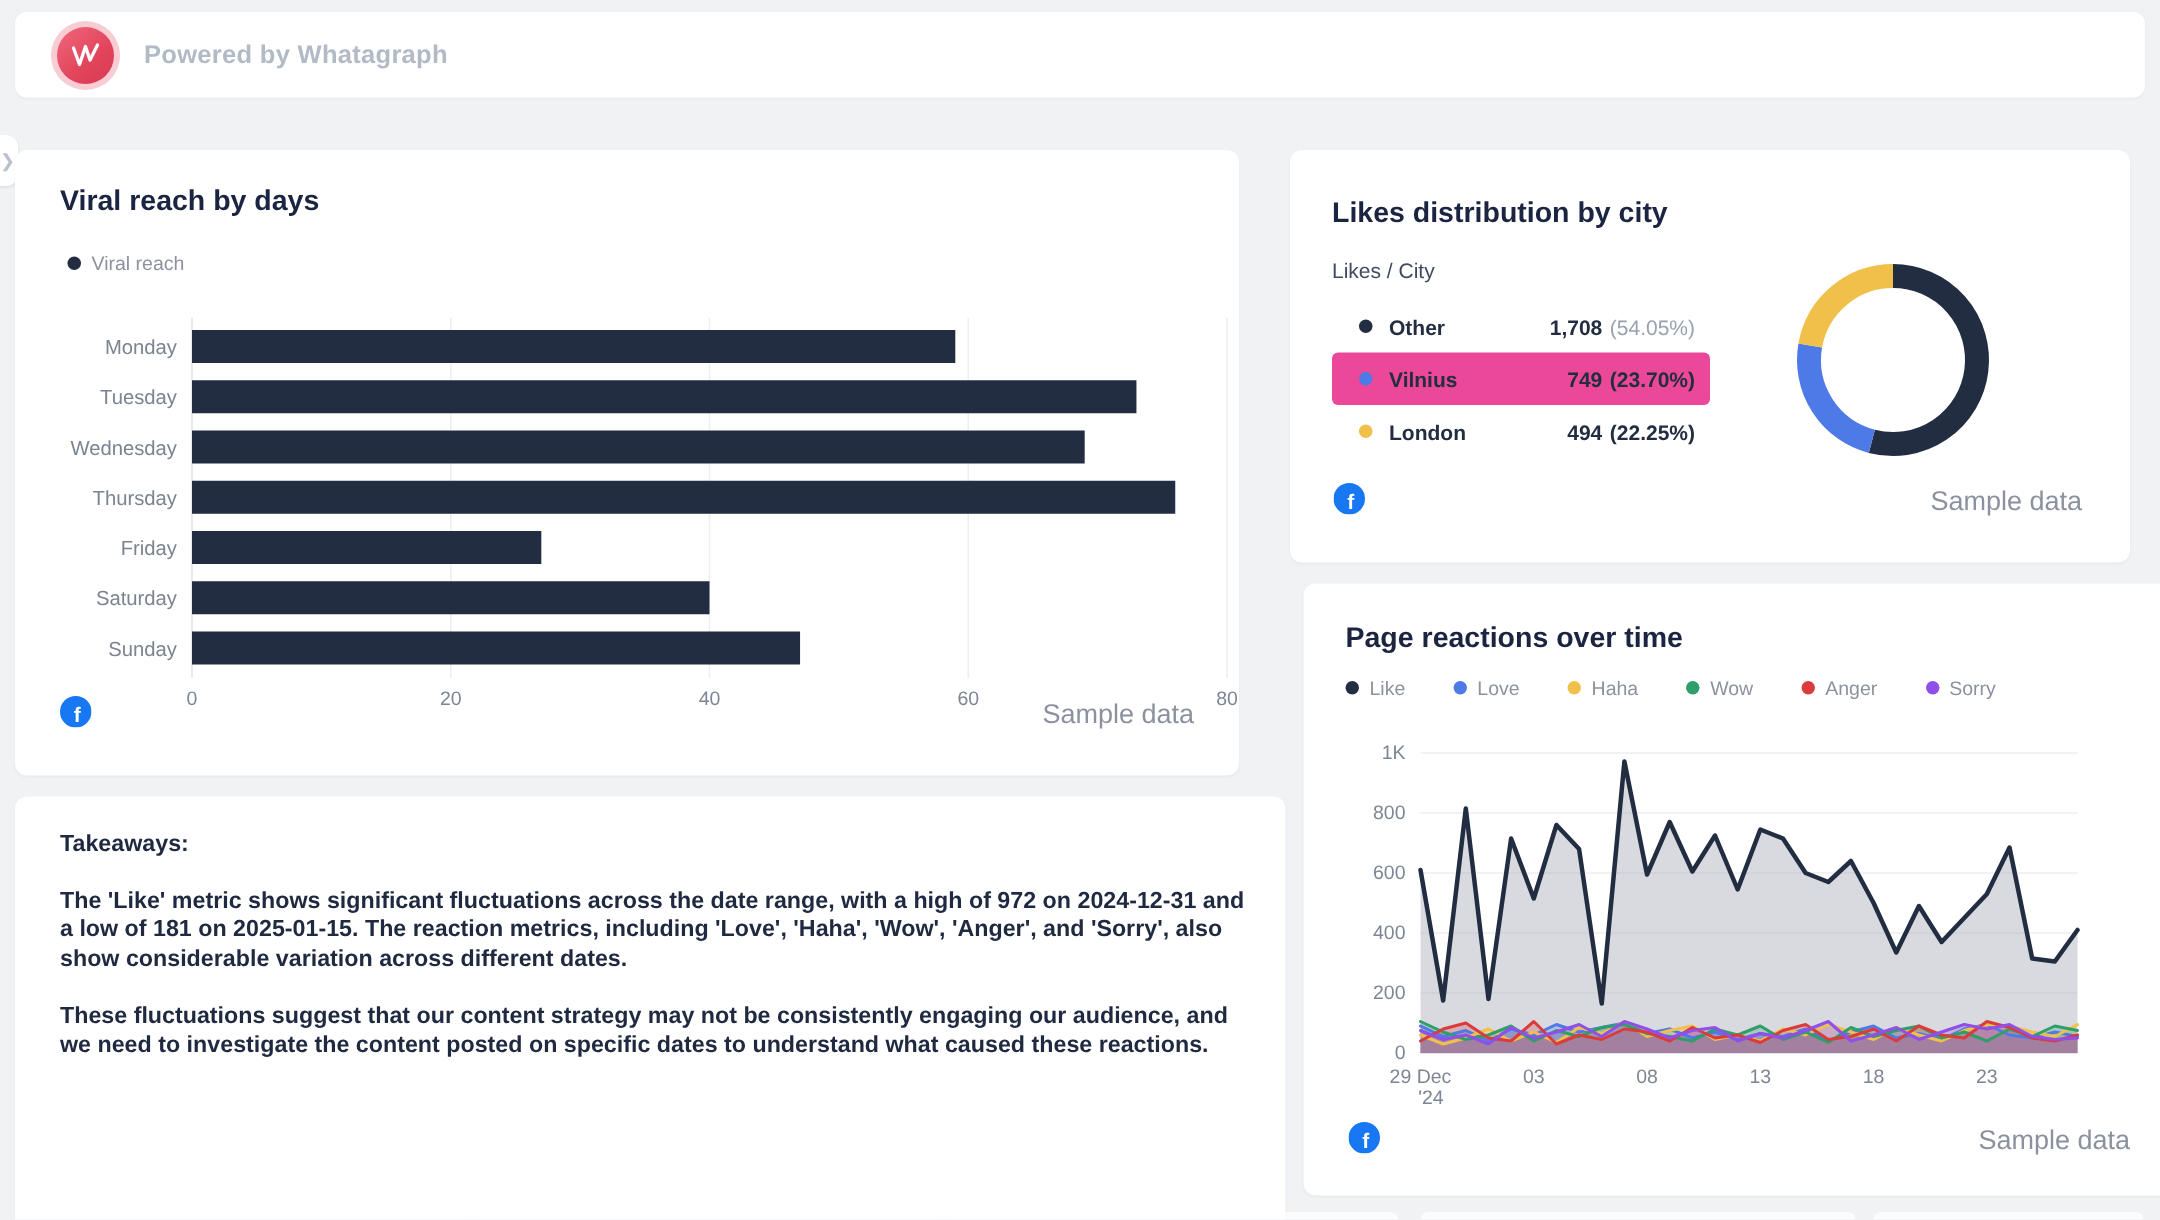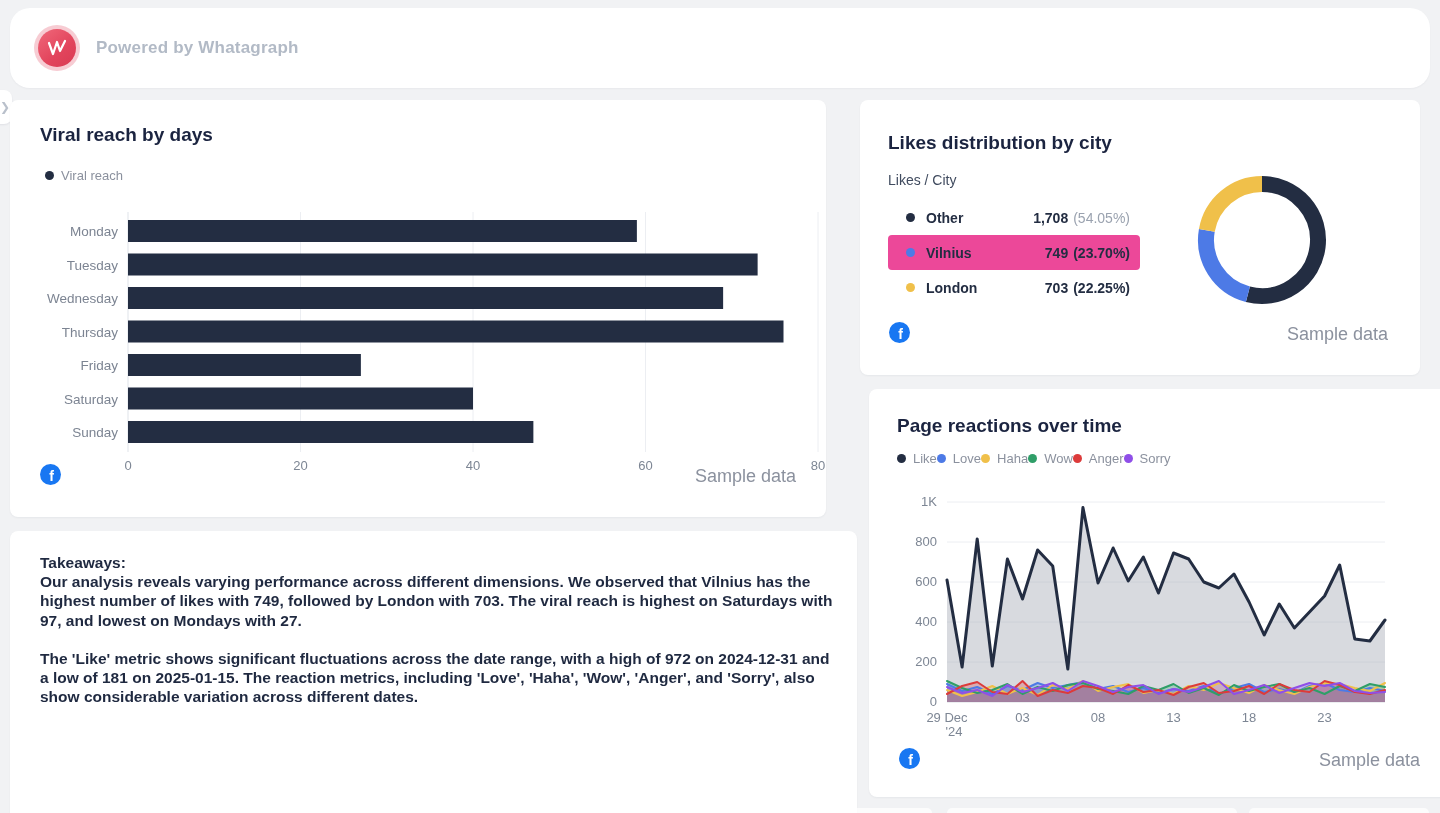--- a/index.html
+++ b/index.html
@@ -1,19 +1,19 @@
 <!DOCTYPE html>
 <html><head>
 <meta charset="utf-8">
 <style>
   html,body{margin:0;padding:0;}
   body{width:1440px;height:813px;background:#f1f2f4;font-family:"Liberation Sans",sans-serif;overflow:hidden;}
   .page{position:relative;width:1440px;height:813px;}
   .card{position:absolute;background:#fff;border-radius:8px;box-shadow:0 1px 2px rgba(20,30,60,.05);}
-  .topbar{position:absolute;left:10px;top:8px;width:1420px;height:80px;background:#fff;border-radius:20px;display:flex;align-items:center;box-shadow:0 1px 2px rgba(20,30,60,.04);}
+  .topbar{position:absolute;left:10px;top:8px;width:1420px;height:57px;background:#fff;border-radius:8px;display:flex;align-items:center;box-shadow:0 1px 2px rgba(20,30,60,.04);}
   .logo-ring{width:46px;height:46px;margin-left:24px;border-radius:50%;background:#f7ccd3;display:flex;align-items:center;justify-content:center;}
   .logo-circle{width:38px;height:38px;border-radius:50%;background:linear-gradient(140deg,#f0687a 0%,#e2445c 60%,#d93a53 100%);display:flex;align-items:center;justify-content:center;}
   .brand{margin-left:16px;font-size:17px;font-weight:bold;color:#b2bac6;letter-spacing:.2px;}
   .panel-toggle{position:absolute;left:-14px;top:90px;width:26px;height:34px;background:#fff;border-radius:8px;box-shadow:0 1px 2px rgba(20,30,60,.08);display:flex;align-items:center;justify-content:flex-end;color:#b9c0cb;font-size:12px;padding-right:2px;box-sizing:border-box;}
   .card-title{position:absolute;font-size:19px;font-weight:bold;color:#1b2440;}
   .legend{position:absolute;display:flex;align-items:center;gap:18px;}
   .legend-item{display:flex;align-items:center;gap:7px;justify-content:center;}
   .legend-dot{width:9px;height:9px;border-radius:50%;flex:0 0 auto;}
   .legend-label{font-size:13px;color:#8b919e;}
   .sample{position:absolute;font-size:18px;color:#8b919e;}
@@ -109,49 +109,49 @@
           <span class="likes-dot" style="background: rgb(77, 122, 230);"></span>
           <span class="likes-label">Vilnius</span>
           <span class="likes-spacer"></span>
           <span class="likes-value">749</span>
           <span class="likes-pct">(23.70%)</span>
         </div>
         <div class="likes-row">
           <span class="likes-dot" style="background: rgb(240, 192, 74);"></span>
           <span class="likes-label">London</span>
           <span class="likes-spacer"></span>
-          <span class="likes-value">703</span>
+          <span class="likes-value">494</span>
           <span class="likes-pct">(22.25%)</span>
         </div>
       </div>
     <svg id="likes-donut" style="position:absolute;left:336px;top:74px;" width="132" height="132" viewBox="0 0 132 132">
         <path d="M 66 10 A 56 56 0 1 1 51.903033274564194 120.19663761841647" fill="none" stroke="#232d42" stroke-width="16"></path>
         <path d="M 51.903033274564194 120.19663761841647 A 56 56 0 0 1 10.833877735332656 56.371970384353105" fill="none" stroke="#4d7ae6" stroke-width="16"></path>
         <path d="M 10.833877735332656 56.371970384353105 A 56 56 0 0 1 65.99999999999999 10" fill="none" stroke="#f0c04a" stroke-width="16"></path>
       </svg>
     <svg class="fb-badge" style="left:29px;top:222px;" viewBox="0 0 24 24">
       <circle cx="12" cy="12" r="12" fill="#1877f2"></circle>
       <text x="13.2" y="19.5" text-anchor="middle" font-size="16" font-weight="bold" fill="#ffffff">f</text>
     </svg>
     <div class="sample" style="right:32px;top:224px;">Sample data</div>
   </div>
 
   <div class="card" style="left:10px;top:531px;width:847px;height:328px;">
     <div class="takeaways">
       <div class="tk-head">Takeaways:</div>
       <div id="takeaways-paragraphs">
-          <p style="margin: 0px;">Our analysis reveals varying performance across different dimensions. We observed that Vilnius has the highest number of likes with 749, followed by London with 703. The viral reach is highest on Saturdays with 97, and lowest on Mondays with 27.</p>
           <p>The 'Like' metric shows significant fluctuations across the date range, with a high of 972 on 2024-12-31 and a low of 181 on 2025-01-15. The reaction metrics, including 'Love', 'Haha', 'Wow', 'Anger', and 'Sorry', also show considerable variation across different dates.</p>
+          <p>These fluctuations suggest that our content strategy may not be consistently engaging our audience, and we need to investigate the content posted on specific dates to understand what caused these reactions.</p>
         </div>
     </div>
   </div>
 
   <div class="card" style="left:869px;top:389px;width:583px;height:408px;">
     <div class="card-title" style="left:28px;top:26px;">Page reactions over time</div>
-    <div class="legend" id="reactions-legend" style="left:28px;top:62px;gap:0;">
+    <div class="legend" id="reactions-legend" style="left:28px;top:62px;gap:32px;">
         <div class="legend-item">
           <span class="legend-dot" style="background: rgb(35, 45, 66);"></span>
           <span class="legend-label">Like</span>
         </div>
         <div class="legend-item">
           <span class="legend-dot" style="background: rgb(77, 122, 230);"></span>
           <span class="legend-label">Love</span>
         </div>
         <div class="legend-item">
           <span class="legend-dot" style="background: rgb(240, 192, 74);"></span>

